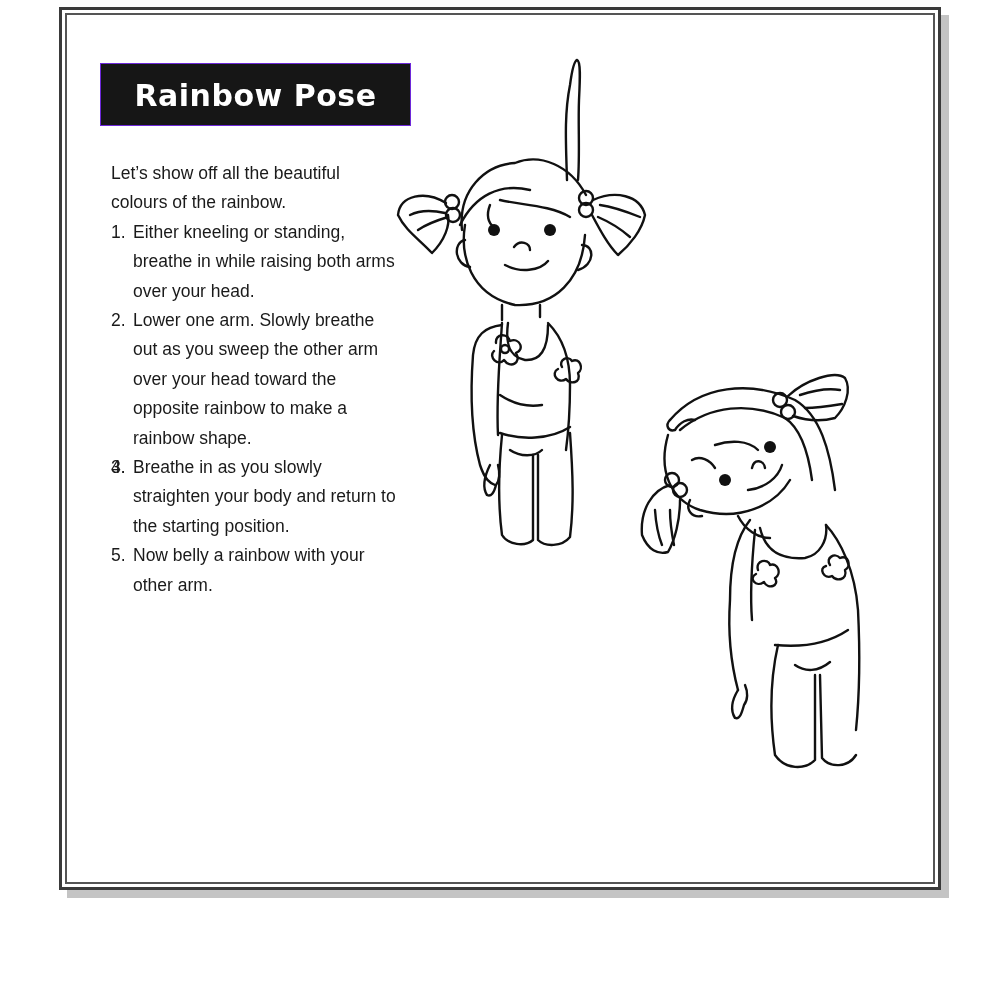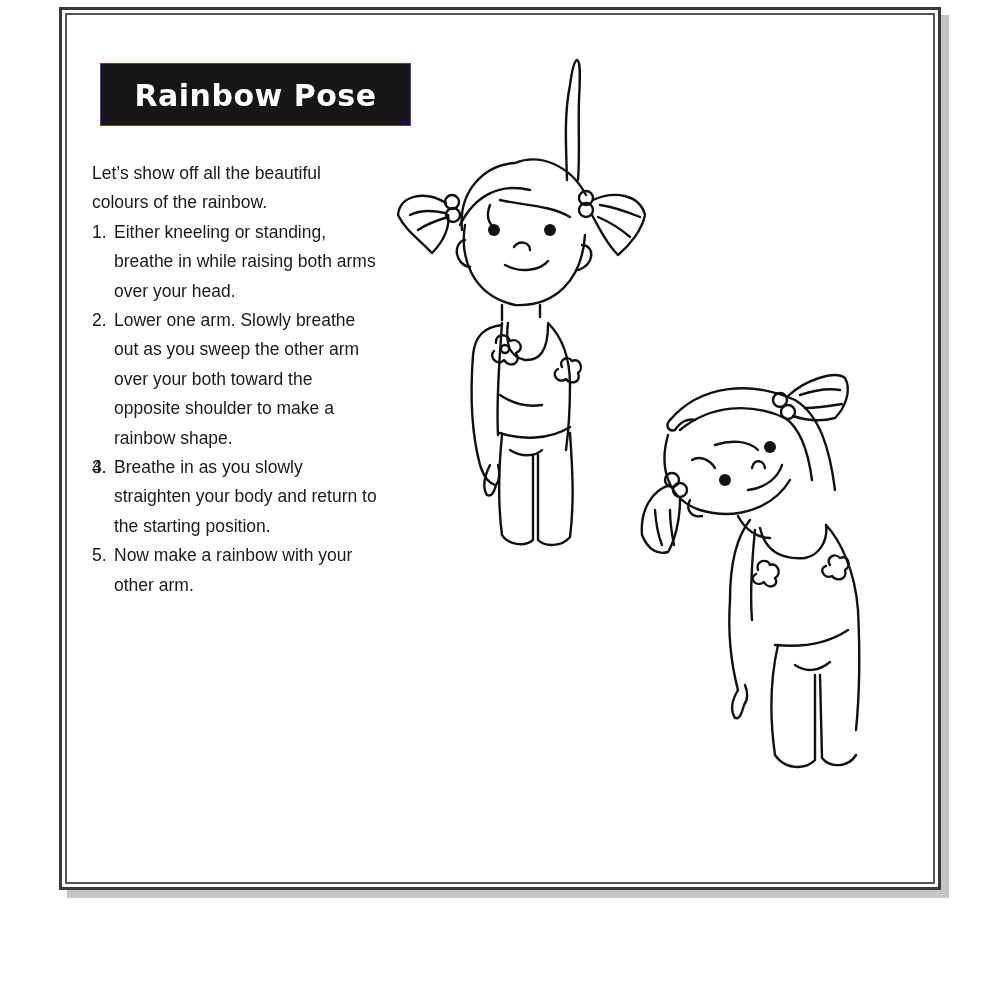--- a/index.html
+++ b/index.html
@@ -19,21 +19,21 @@
   .title-banner {
     position: absolute; left: 100px; top: 53px; width: 311px; height: 63px;
     background: #161616; border: 1px solid #6d28d9;
     display: flex; align-items: center; justify-content: center; box-sizing: border-box; margin-top: 10px;
   }
   .title-text {
     color: #ffffff; font-family: "DejaVu Sans", sans-serif; font-weight: bold;
     font-size: 30px; letter-spacing: 0.5px; padding-top: 2px;
   }
   .instructions {
-    position: absolute; left: 92px; top: 159px; width: 290px;
+    position: absolute; left: 111px; top: 159px; width: 290px;
     font-family: "Liberation Sans", sans-serif; font-size: 17.5px; line-height: 29.4px;
     color: #1a1a1a;
   }
   .intro { margin: 0; }
   .steps { list-style: none; margin: 0; padding: 0; }
   .step { position: relative; padding-left: 22px; }
   .step-num { position: absolute; left: 0; top: 0; }
   .figure { position: absolute; }
   .figure svg { display: block; }
   .figure svg * { fill: none; stroke: #111; stroke-width: 2.4; stroke-linecap: round; stroke-linejoin: round; }
@@ -53,32 +53,32 @@
 
 <div class="instructions">
   <p class="intro">Let’s show off all the beautiful colours of the rainbow.</p>
   <ol class="steps">
     <li class="step">
       <span class="step-num">1.</span>
       <span>Either kneeling or standing, breathe in while raising both arms over your head.</span>
     </li>
     <li class="step">
       <span class="step-num">2.</span>
-      <span>Lower one arm. Slowly breathe out as you sweep the other arm over your both toward the opposite shoulder to make a rainbow shape.</span>
+      <span>Lower one arm. Slowly breathe out as you sweep the other arm over your head toward the opposite rainbow to make a rainbow shape.</span>
     </li>
     <li class="step">
       <span class="step-num">3.</span>
     </li>
     <li class="step">
       <span class="step-num">4.</span>
       <span>Breathe in as you slowly straighten your body and return to the starting position.</span>
     </li>
     <li class="step">
       <span class="step-num">5.</span>
-      <span>Now make a rainbow with your other arm.</span>
+      <span>Now belly a rainbow with your other arm.</span>
     </li>
   </ol>
 </div>
 
 <div class="figure" style="left:390px; top:55px;">
   <svg width="270" height="500" viewBox="0 0 270 500">
 
     <path d="M177 125 C 176 90, 174 60, 180 30 C 182 15, 184 6, 187 5 C 191 6, 190 25, 189 45 C 188 70, 190 100, 188 125"></path>
 
     <path d="M72 175 C 68 135, 95 110, 125 108 C 150 98, 180 110, 196 140"></path>

